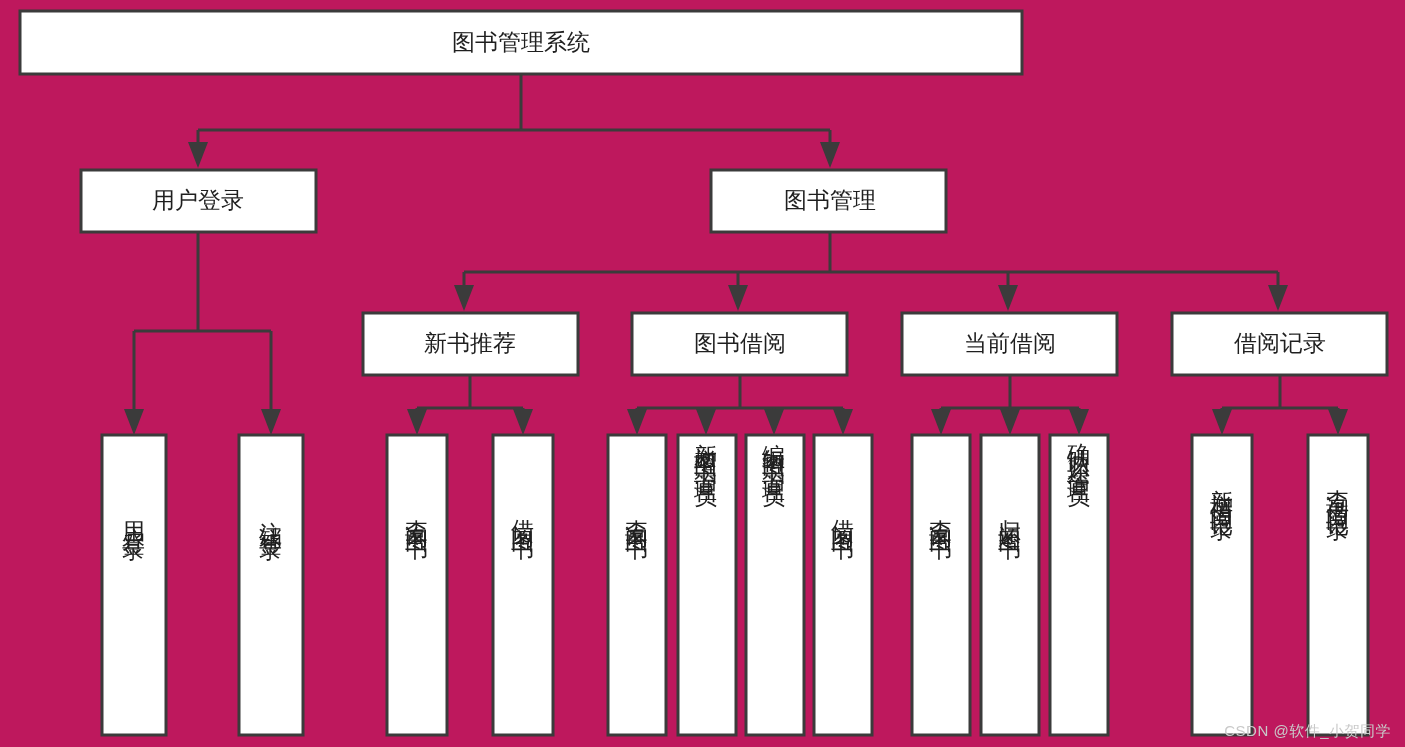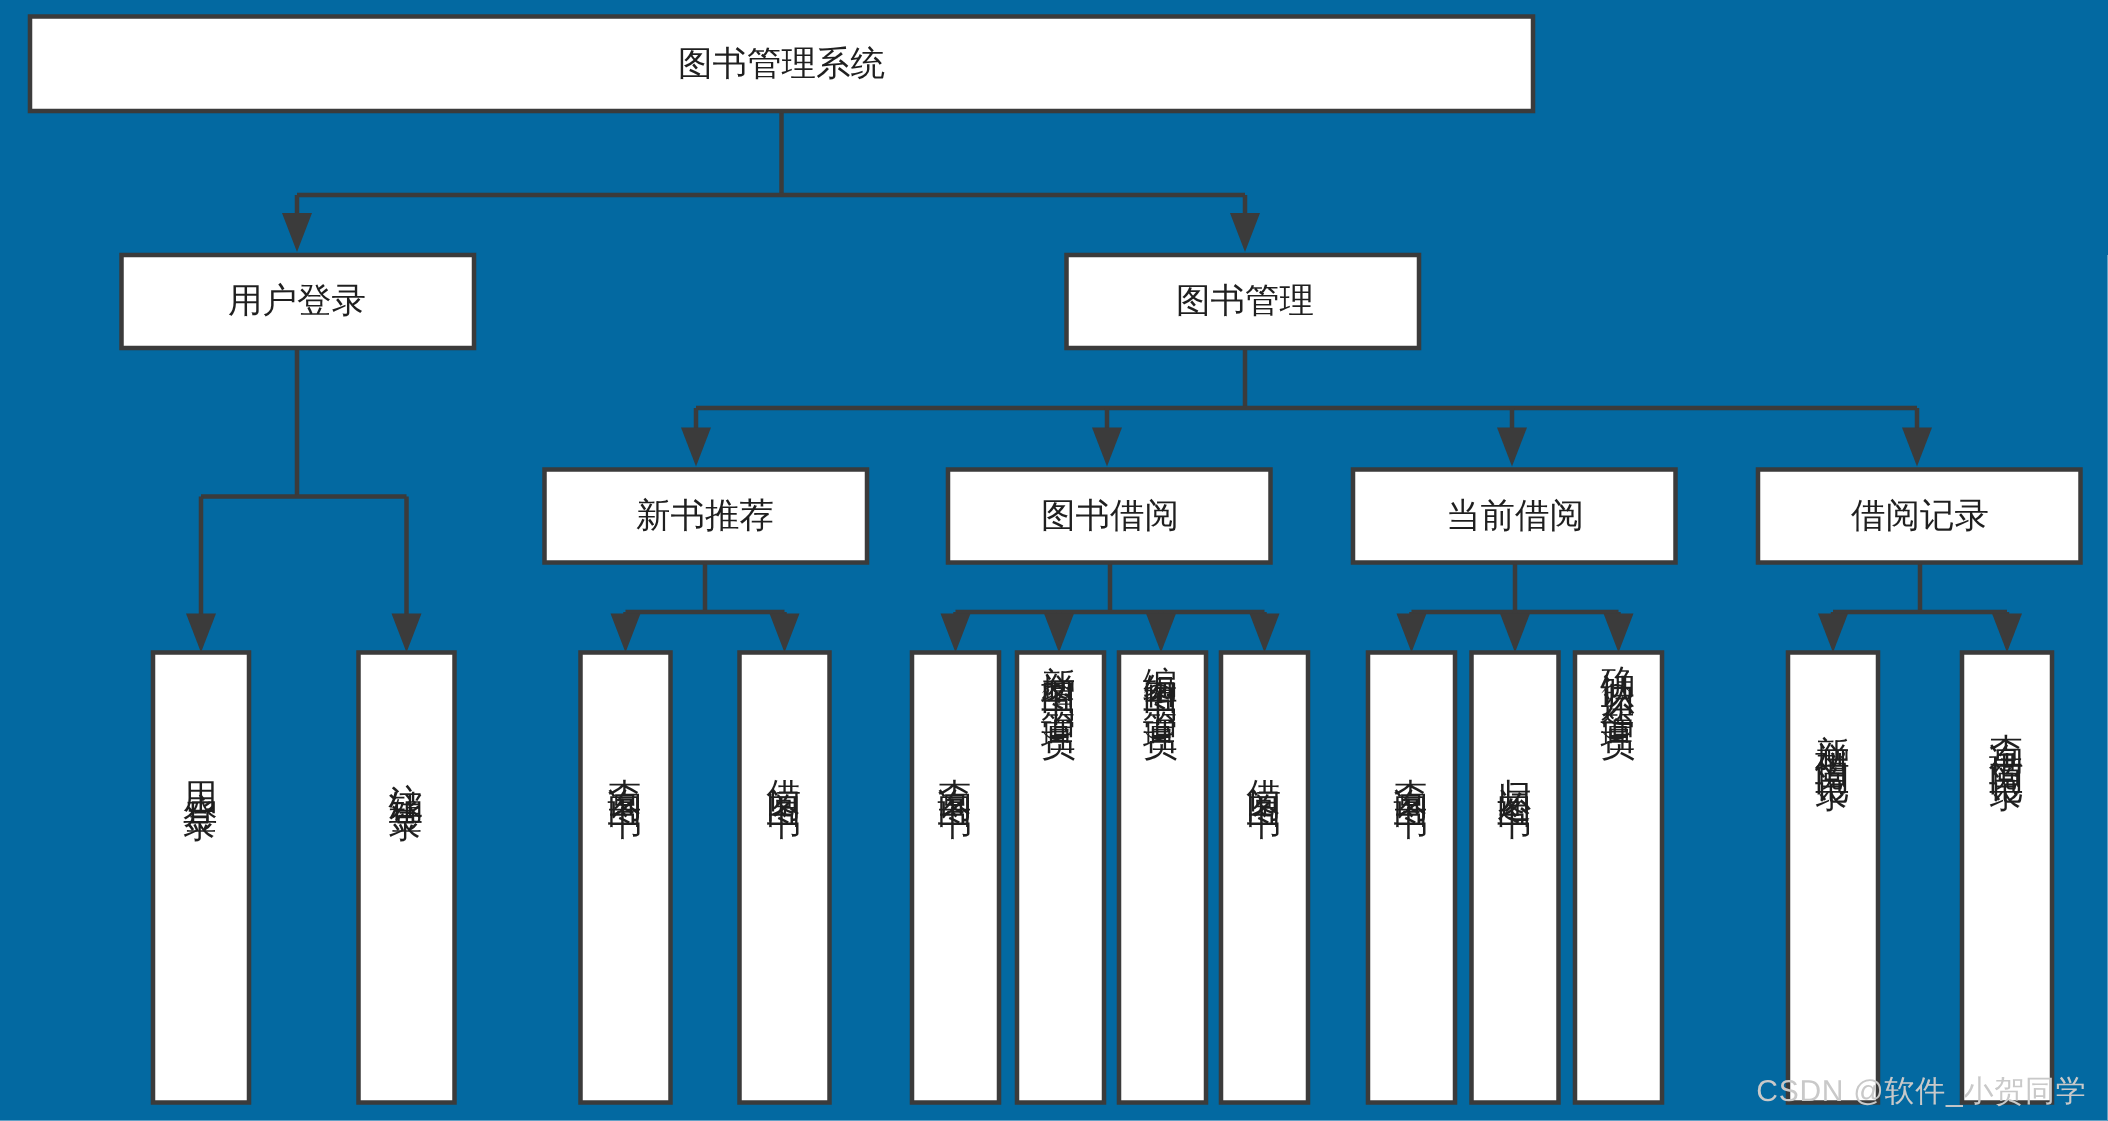--- a/index.html
+++ b/index.html
@@ -10,21 +10,21 @@
   body {
     width: 1405px;
     height: 747px;
     font-family: "Liberation Sans", "DejaVu Sans", sans-serif;
     overflow: hidden;
   }
   #diagram-root {
     position: relative;
     width: 1405px;
     height: 747px;
-    background: #0369a1;
+    background: #be185d;
   }
   svg#flow-svg {
     position: absolute;
     left: 0;
     top: 0;
     width: 1405px;
     height: 747px;
     display: block;
   }
   .node-rect {
@@ -53,21 +53,21 @@
     fill: #1f1f1f;
     font-family: "Liberation Sans", "DejaVu Sans", sans-serif;
     font-size: 23px;
     text-anchor: middle;
   }
   .watermark {
     position: absolute;
     right: 14px;
     bottom: 6px;
     font-family: "Liberation Sans", "DejaVu Sans", sans-serif;
-    font-size: 20px;
+    font-size: 15px;
     color: #c9c9c9;
     letter-spacing: 0.5px;
     white-space: nowrap;
     user-select: none;
   }
 </style>
 </head>
 <body>
 
 <div id="diagram-root">

